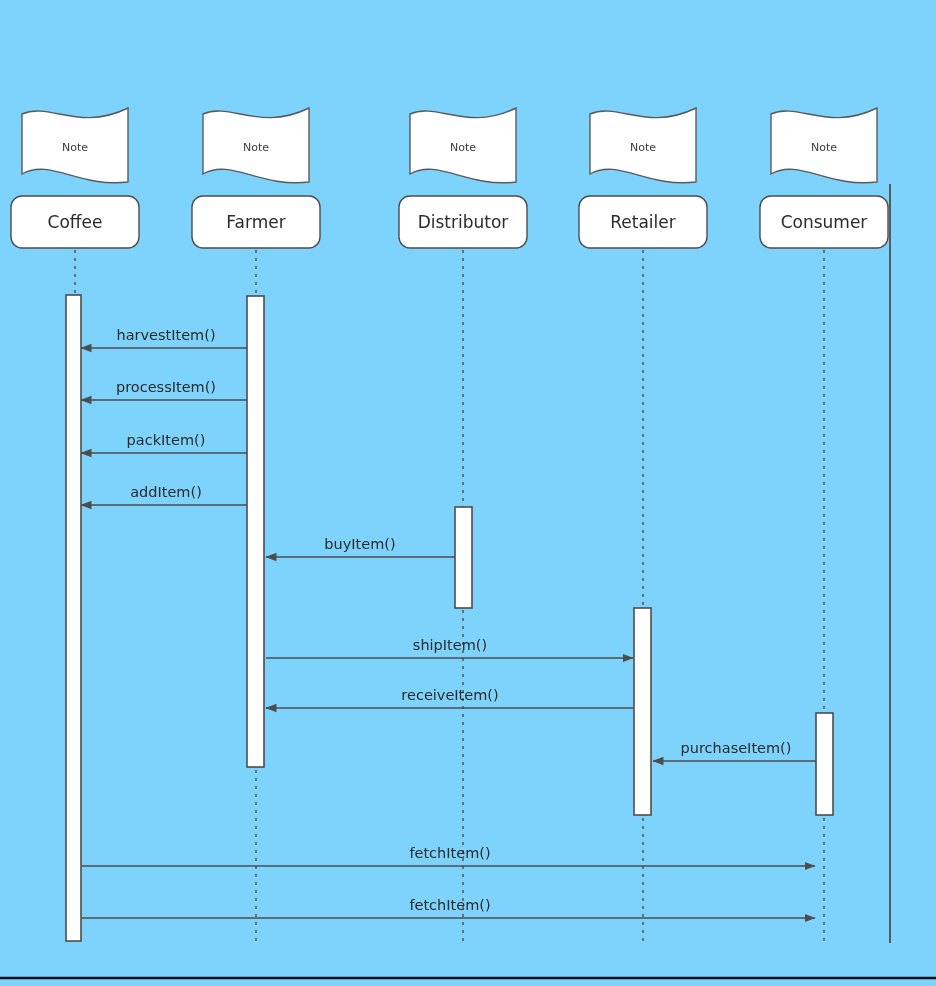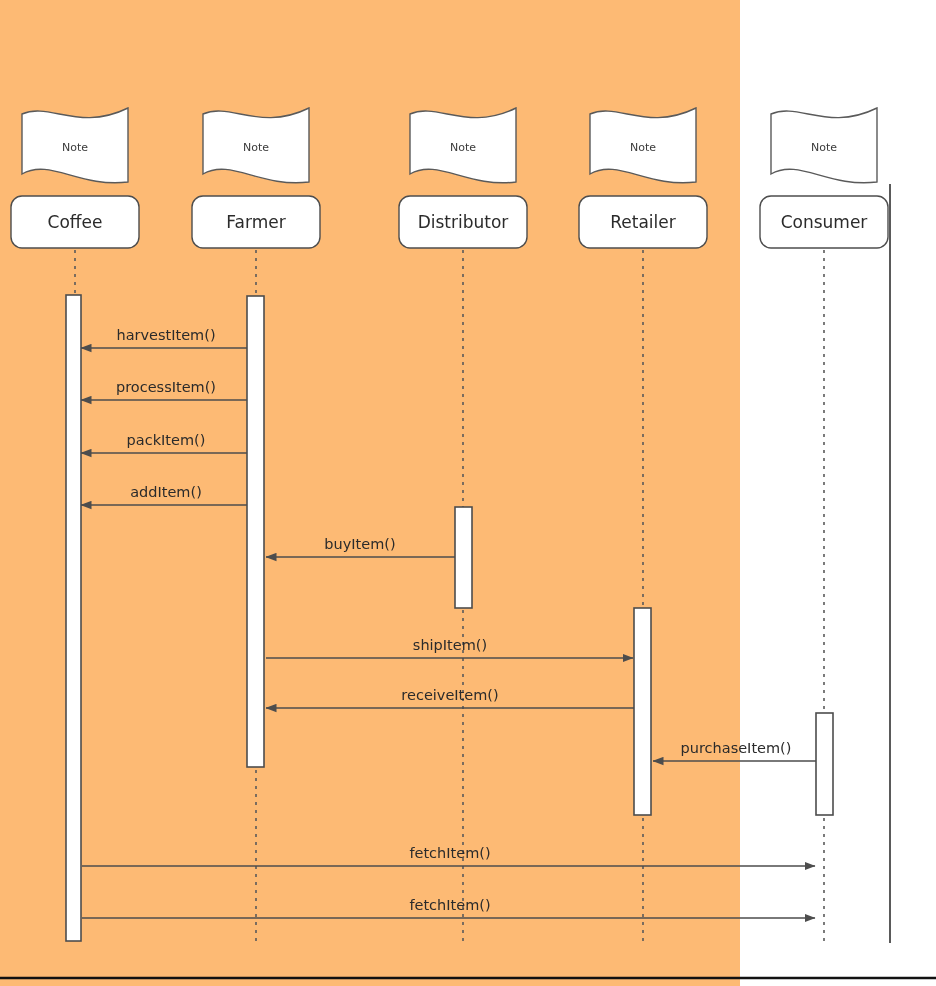--- a/index.html
+++ b/index.html
@@ -9,23 +9,23 @@
     background: #ffffff;
   }
   body {
     font-family: "DejaVu Sans", sans-serif;
     width: 936px;
     height: 986px;
     overflow: hidden;
   }
   #canvas {
     position: relative;
-    width: 740px;
+    width: 936px;
     height: 986px;
-    background: #fdba74;
+    background: #7dd3fc;
   }
   #diagram-svg {
     position: absolute;
     left: 0;
     top: 0;
     width: 936px;
     height: 986px;
     display: block;
   }
   .lifeline-name {

